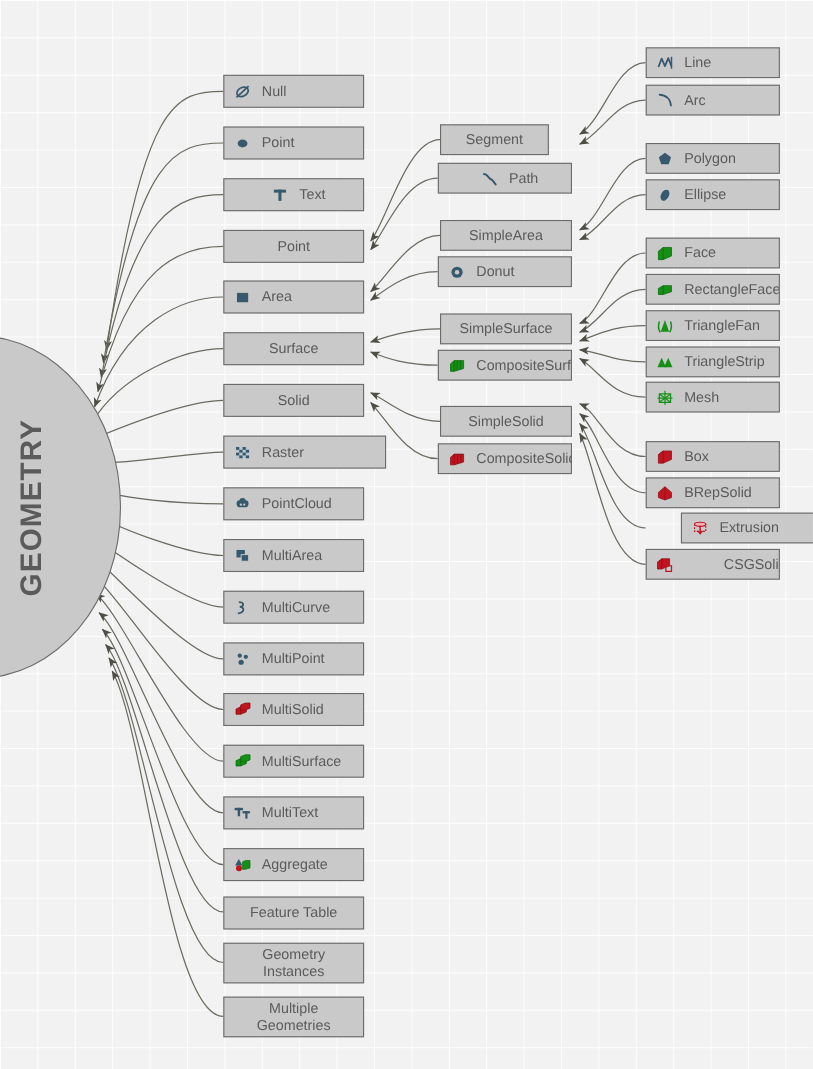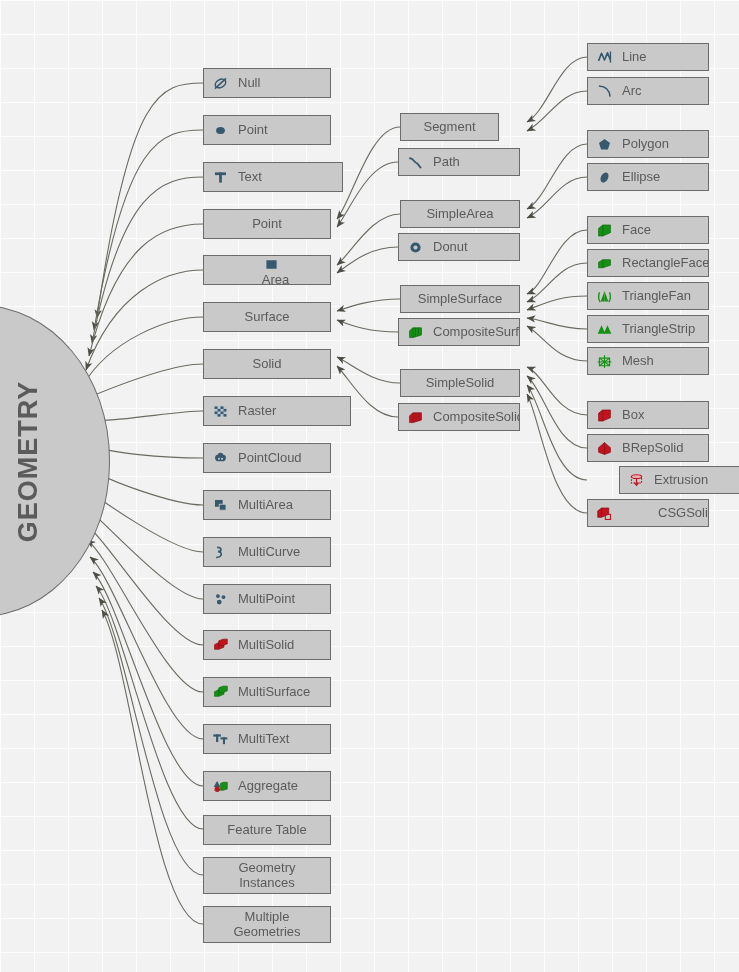--- a/index.html
+++ b/index.html
@@ -143,33 +143,33 @@
         <span class="lbl">Null</span>
       </div>
       <div class="node with-icon" style="left: 203px; top: 115px; width: 128px; height: 30px;">
         <span style="display: flex;">
           <svg class="ico" viewBox="0 0 20 20" xmlns="http://www.w3.org/2000/svg">
             <ellipse cx="10" cy="10" rx="5.2" ry="4.2" fill="#36596e"></ellipse>
           </svg>
         </span>
         <span class="lbl">Point</span>
       </div>
-      <div class="node with-icon" style="left: 203px; top: 162px; width: 140px; height: 30px;">
+      <div class="node with-icon" style="left: 203px; top: 162px; width: 128px; height: 30px; justify-content: center;">
         <span style="display: flex;">
           <svg class="ico" viewBox="0 0 20 20" xmlns="http://www.w3.org/2000/svg">
             <rect x="3.5" y="4" width="13" height="3.2" fill="#36596e"></rect>
             <rect x="8.4" y="4" width="3.2" height="12" fill="#36596e"></rect>
           </svg>
         </span>
         <span class="lbl">Text</span>
       </div>
       <div class="node centered" style="left: 203px; top: 209px; width: 128px; height: 30px;">
         <span class="lbl">Point</span>
       </div>
-      <div class="node with-icon" style="left: 203px; top: 255px; width: 128px; height: 30px; flex-direction: column;">
+      <div class="node with-icon" style="left: 203px; top: 255px; width: 128px; height: 30px;">
         <span style="display: flex;">
           <svg class="ico" viewBox="0 0 20 20" xmlns="http://www.w3.org/2000/svg">
             <rect x="4" y="5" width="12" height="10" fill="#36596e"></rect>
           </svg>
         </span>
         <span class="lbl">Area</span>
       </div>
       <div class="node centered" style="left: 203px; top: 302px; width: 128px; height: 30px;">
         <span class="lbl">Surface</span>
       </div>
@@ -292,21 +292,21 @@
       </div>
       <div class="node centered" style="left: 203px; top: 906px; width: 128px; height: 37px;">
         <span class="lbl">Multiple
 Geometries</span>
       </div>
     </div>
   <div id="nodes-level2">
       <div class="node centered" style="left: 400px; top: 113px; width: 99px; height: 28px;">
         <span class="lbl">Segment</span>
       </div>
-      <div class="node with-icon" style="left: 398px; top: 148px; width: 122px; height: 28px;">
+      <div class="node with-icon" style="left: 398px; top: 148px; width: 122px; height: 28px; justify-content: center;">
         <span style="display: flex;">
           <svg class="ico" viewBox="0 0 20 20" xmlns="http://www.w3.org/2000/svg">
             <path d="M3.5,5 C8,5 8,10.5 12,11 L16,16" fill="none" stroke="#36596e" stroke-width="2.1" stroke-linecap="round"></path>
           </svg>
         </span>
         <span class="lbl">Path</span>
       </div>
       <div class="node centered" style="left: 400px; top: 200px; width: 120px; height: 28px;">
         <span class="lbl">SimpleArea</span>
       </div>

